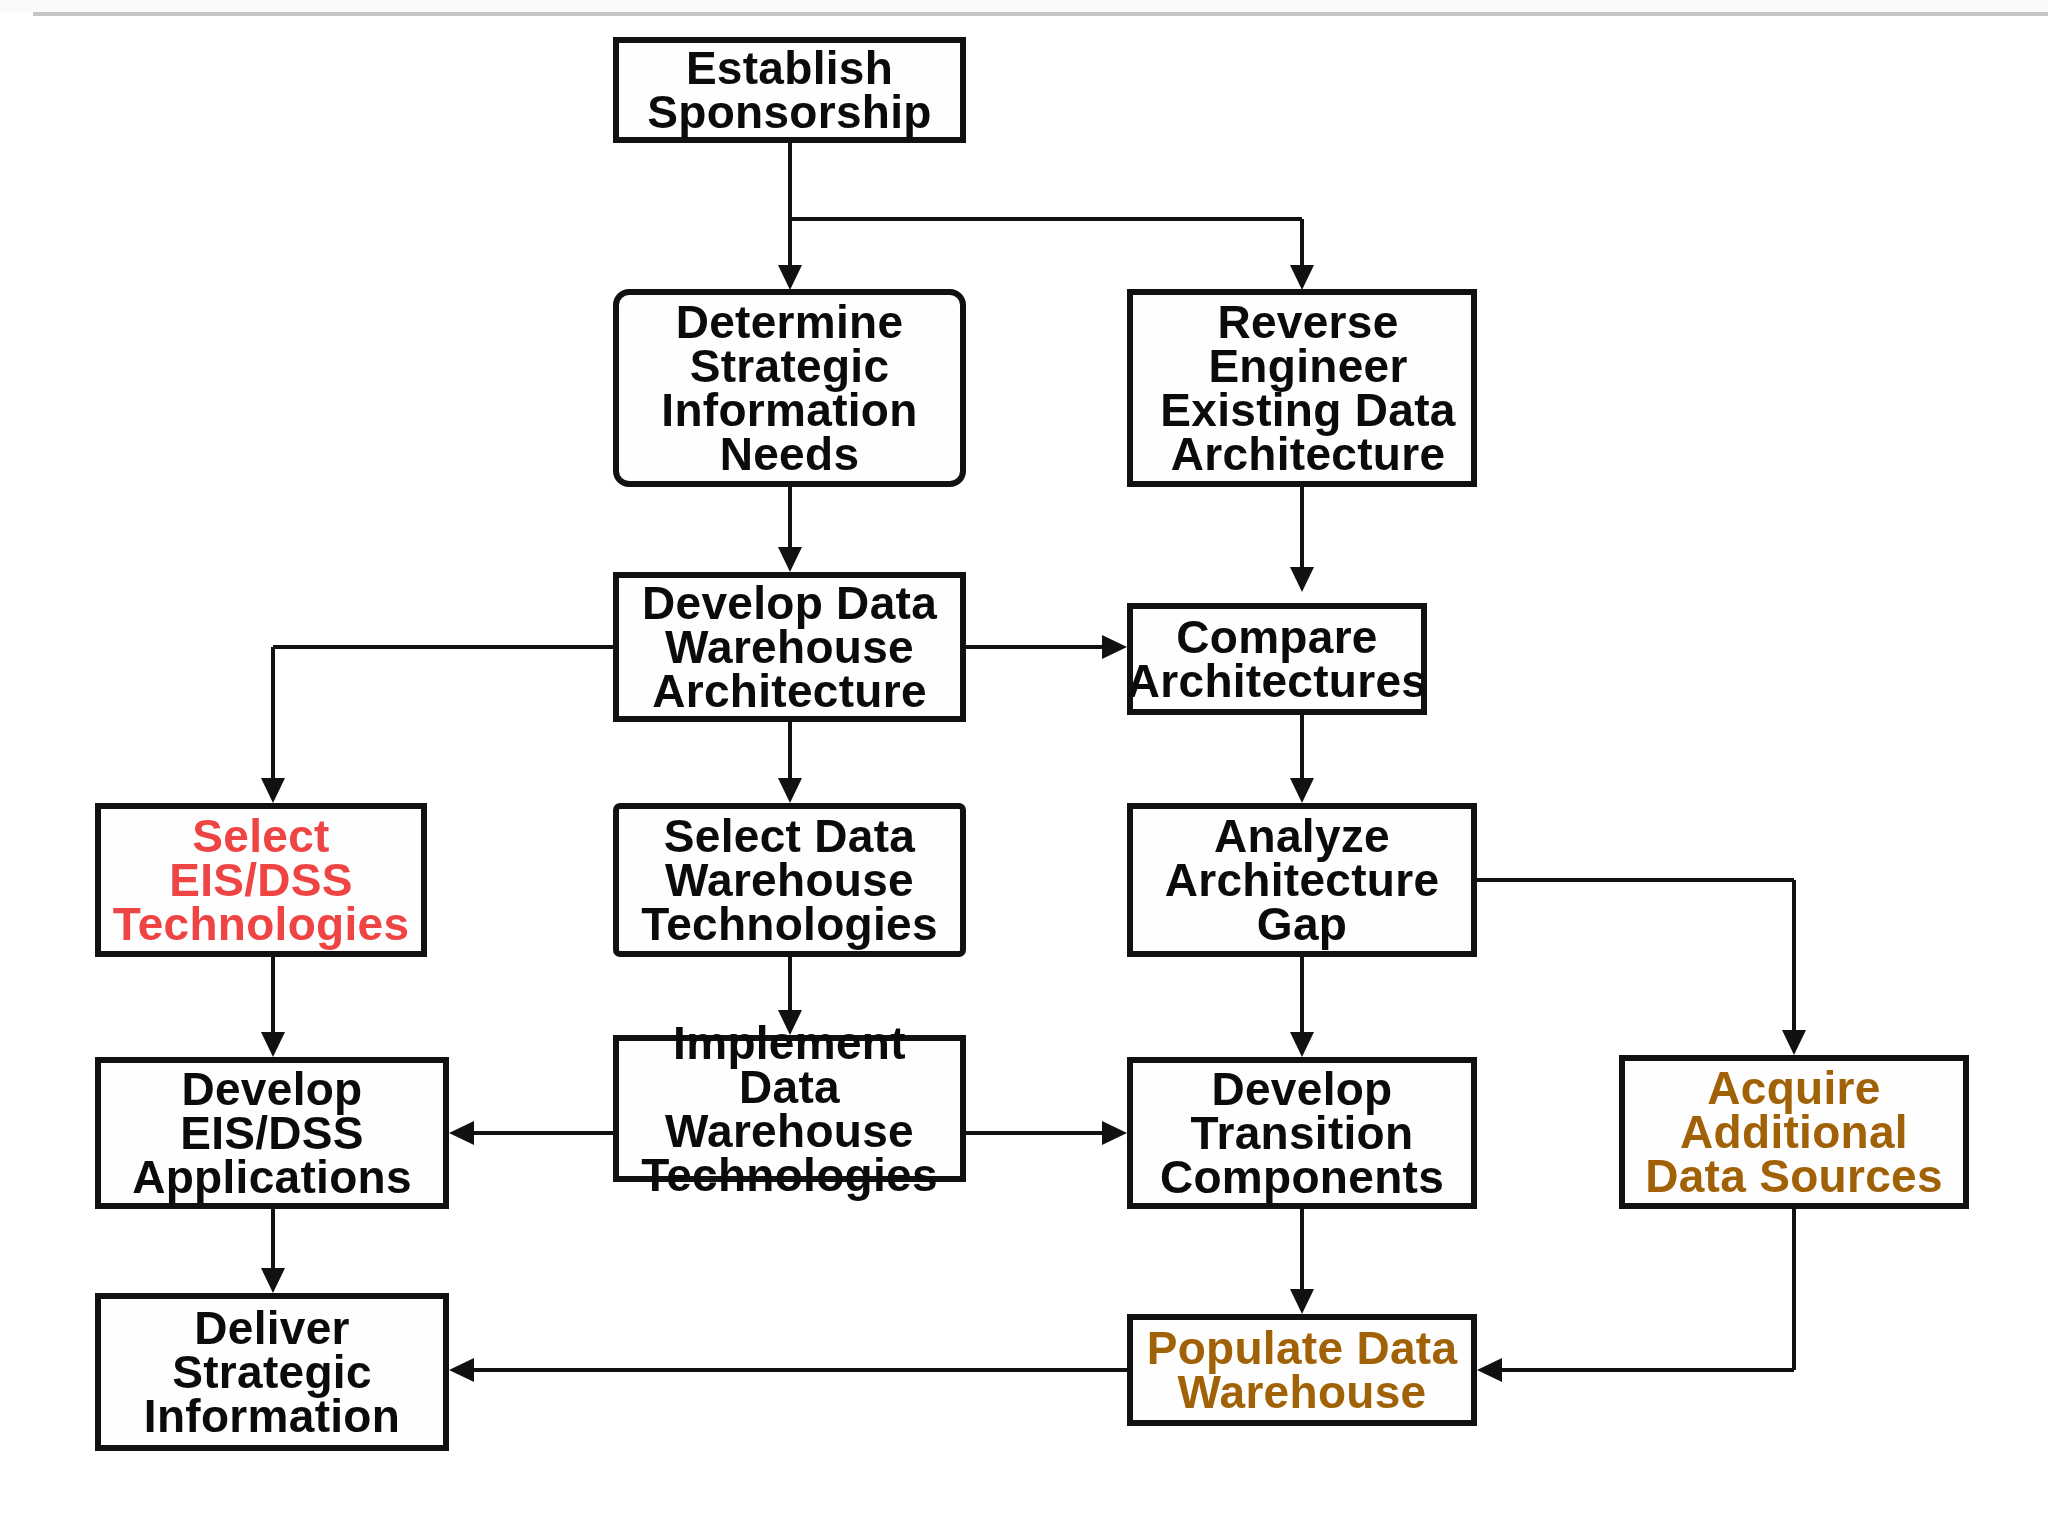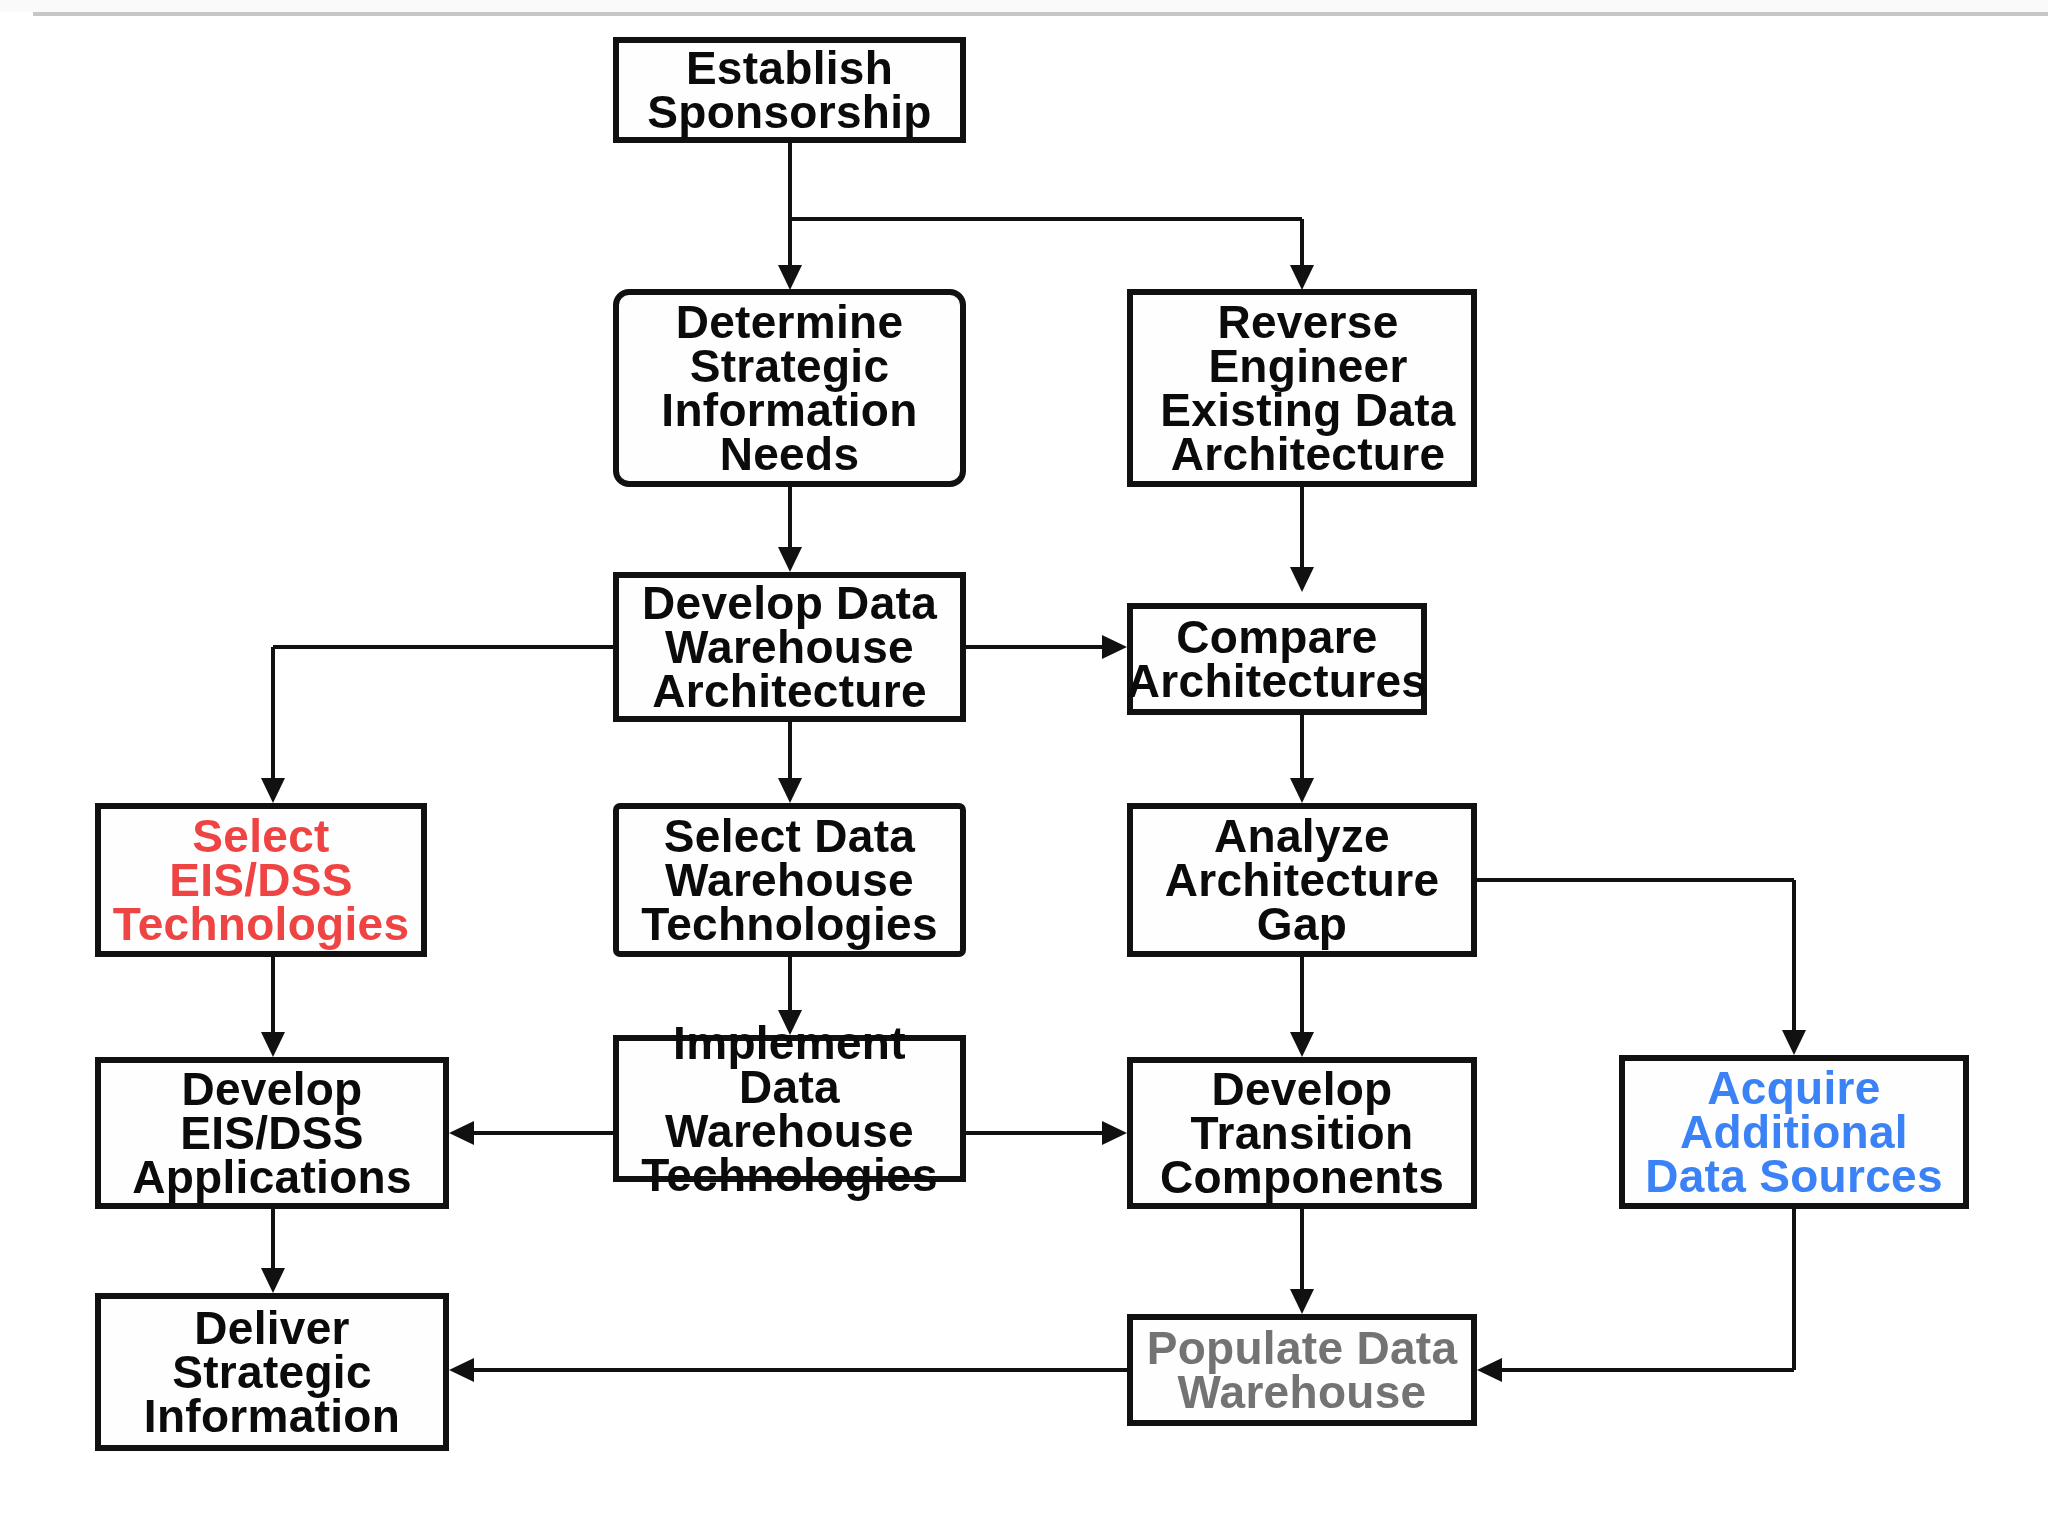--- a/index.html
+++ b/index.html
@@ -157,28 +157,28 @@
     <span class="label">Implement
 Data
 Warehouse
 Technologies</span>
   </div>
       <div class="node" style="left: 1127px; top: 1057px; width: 350px; height: 152px; border-color: rgb(17, 17, 17); background: rgb(254, 254, 254); color: rgb(11, 11, 11);">
     <span class="label">Develop
 Transition
 Components</span>
   </div>
-      <div class="node" style="left: 1619px; top: 1055px; width: 350px; height: 154px; border-color: rgb(17, 17, 17); background: rgb(254, 254, 254); color: #3b82f6;">
+      <div class="node" style="left: 1619px; top: 1055px; width: 350px; height: 154px; border-color: rgb(17, 17, 17); background: rgb(254, 254, 254); color: #a16207;">
     <span class="label">Acquire
 Additional
 Data Sources</span>
   </div>
       <div class="node" style="left: 95px; top: 1293px; width: 354px; height: 158px; border-color: rgb(17, 17, 17); background: rgb(254, 254, 254); color: rgb(11, 11, 11);">
     <span class="label">Deliver
 Strategic
 Information</span>
   </div>
-      <div class="node" style="left: 1127px; top: 1314px; width: 350px; height: 112px; border-color: rgb(17, 17, 17); background: rgb(254, 254, 254); color: #737373;">
+      <div class="node" style="left: 1127px; top: 1314px; width: 350px; height: 112px; border-color: rgb(17, 17, 17); background: rgb(254, 254, 254); color: #a16207;">
     <span class="label">Populate Data
 Warehouse</span>
   </div>
     </div>
 </div>
 
 </body></html>

